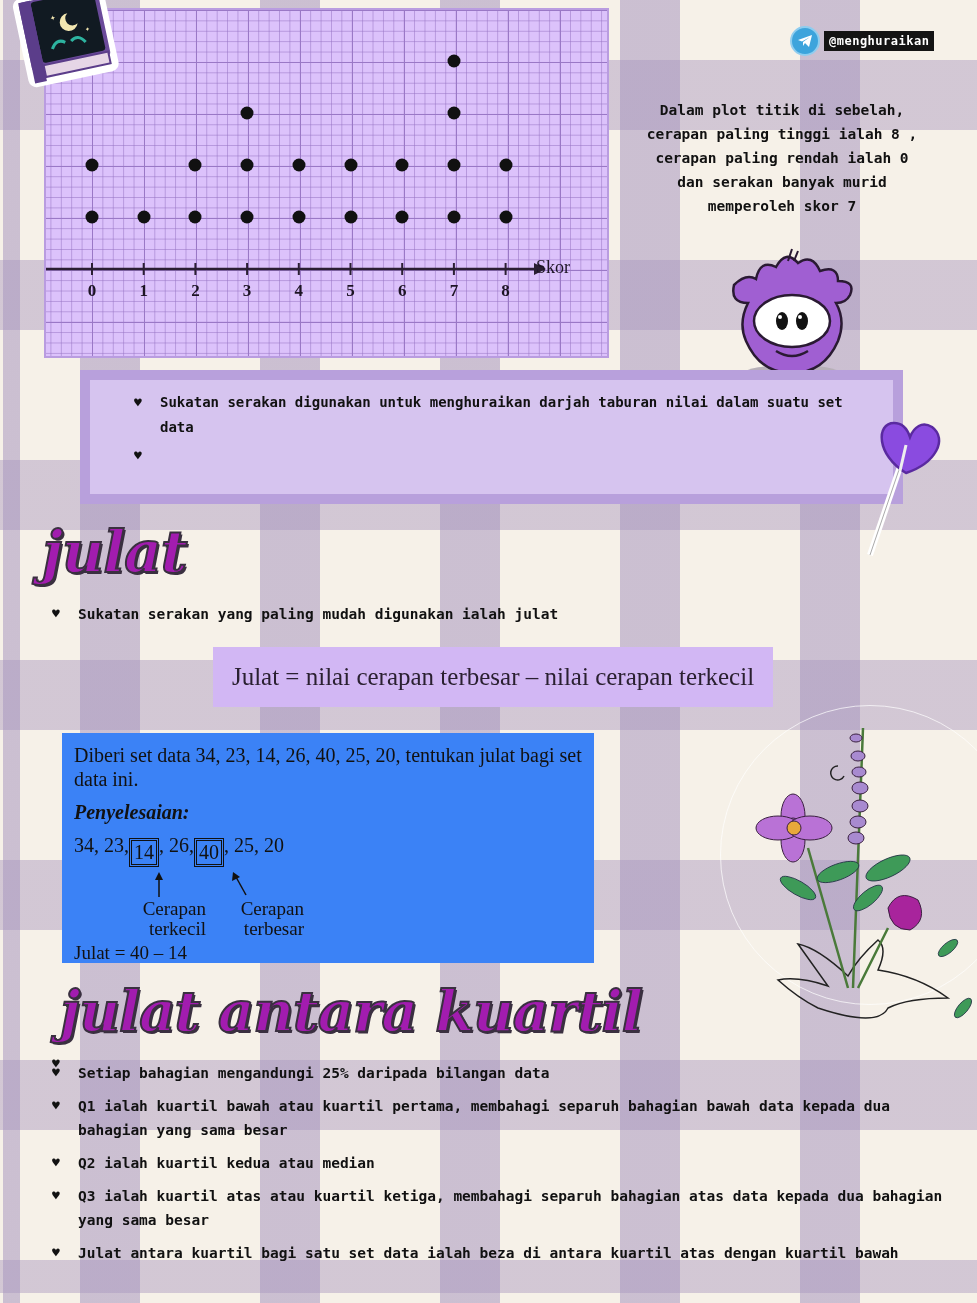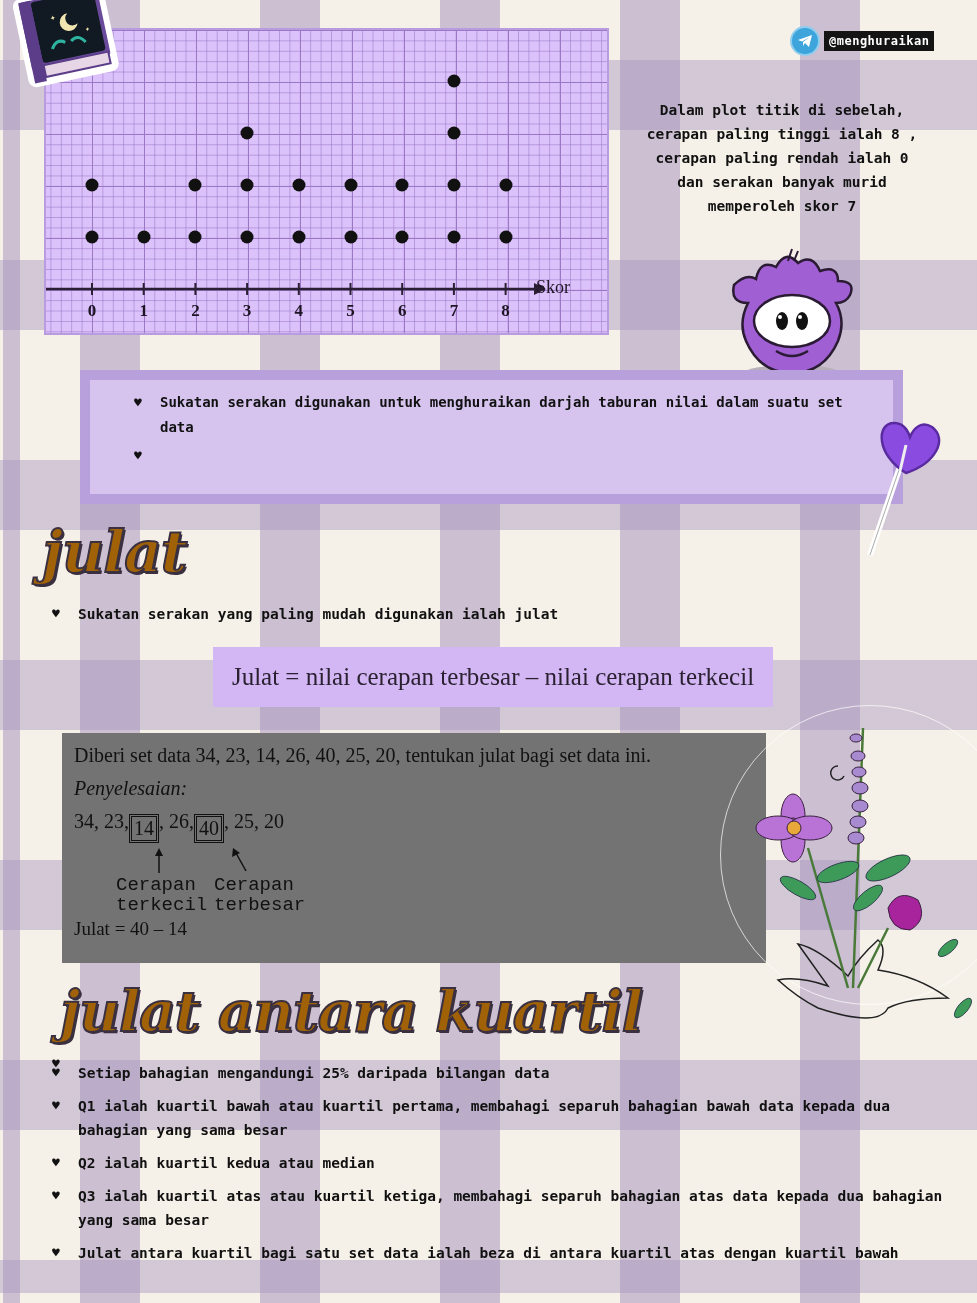--- a/index.html
+++ b/index.html
@@ -22,21 +22,21 @@
   .bg-stripes-h {
     background-image: repeating-linear-gradient(180deg,
       rgba(168,150,190,0) 0px, rgba(168,150,190,0) 70px,
       rgba(168,150,190,0.45) 70px, rgba(168,150,190,0.45) 140px,
       rgba(168,150,190,0) 140px, rgba(168,150,190,0) 200px);
     background-position: 0 -10px;
   }
 
   
   .chart-box {
-    position: absolute; left: 44px; top: 28px; width: 565px; height: 307px;
+    position: absolute; left: 44px; top: 8px; width: 565px; height: 350px;
     background-color: #dcc2fb;
     background-image:
       linear-gradient(#9a78c6 1px, transparent 1px),
       linear-gradient(90deg, #9a78c6 1px, transparent 1px),
       linear-gradient(rgba(150,115,195,0.55) 1px, transparent 1px),
       linear-gradient(90deg, rgba(150,115,195,0.55) 1px, transparent 1px);
     background-size: 52px 52px, 52px 52px, 10.4px 10.4px, 10.4px 10.4px;
     background-position: 46px 0, 46px 0, 46px 0, 46px 0;
     border: 2px solid #b99ce0;
   }
@@ -79,47 +79,47 @@
     font-size: 14.5px; line-height: 24px; color: #111; margin-bottom: 6px;
   }
   .bullet-list li .heart {
     position: absolute; left: 4px; top: 0; font-size: 13px; color: #111;
   }
   .intro-panel .bullet-list li { font-size: 14px; line-height: 25px; margin-bottom: 3px; }
 
   
   .script-heading {
     position: absolute; font-family: "DejaVu Serif", serif; font-style: italic; font-weight: bold;
-    color: #a16207; letter-spacing: -1px;
+    color: #a21caf; letter-spacing: -1px;
     -webkit-text-stroke: 2px #3a3040;
     text-shadow: 2px 2px 0 #3a3040;
   }
   .h-julat { left: 42px; top: 518px; font-size: 58px; }
   .h-jak { left: 60px; top: 978px; font-size: 56px; }
 
   .julat-list { position: absolute; left: 48px; top: 602px; width: 900px; }
   .formula-box {
     position: absolute; left: 213px; top: 647px; width: 560px; height: 60px;
     background: #d2b7f4; display: flex; align-items: center; justify-content: center;
     font-family: "Liberation Serif", serif; font-size: 25px; color: #2a2030;
   }
 
   
   .example-box {
-    position: absolute; left: 62px; top: 733px; width: 704px; height: 230px;
-    background: #737373; padding: 10px 12px;
+    position: absolute; left: 62px; top: 733px; width: 532px; height: 230px;
+    background: #3b82f6; padding: 10px 12px;
     font-family: "Liberation Serif", serif; color: #111;
   }
   .ex-q { font-size: 20px; line-height: 24px; }
-  .ex-sol { font-size: 20px; font-style: italic; font-weight: normal; margin-top: 10px; }
+  .ex-sol { font-size: 20px; font-style: italic; font-weight: bold; margin-top: 10px; }
   .ex-data { font-size: 20px; margin-top: 10px; display: flex; align-items: flex-start; }
   .ex-data .boxed { border: 1.5px solid #111; padding: 0 2px; outline: 1px solid #111; outline-offset: 1px; margin: 6px 2px; }
   .ex-arrows { position: relative; height: 30px; }
   .ex-labels { position: relative; height: 40px; font-size: 19px; line-height: 20px; }
-  .ex-labels .lbl { position: absolute; text-align: left; font-family: Liberation Mono, monospace; }
+  .ex-labels .lbl { position: absolute; text-align: right; }
   .ex-calc { font-size: 19px; line-height: 24px; }
 
   .flower { position: absolute; left: 738px; top: 708px; width: 239px; height: 345px; }
   .flower-circle { position: absolute; left: 720px; top: 705px; width: 300px; height: 300px; border-radius: 50%; border: 1.5px solid rgba(255,255,255,0.7); }
 
   .jak-list { position: absolute; left: 48px; top: 1052px; width: 900px; }
   .jak-list li { margin-bottom: 9px; font-size: 14.5px; }
 </style>
 </head>
 <body>

